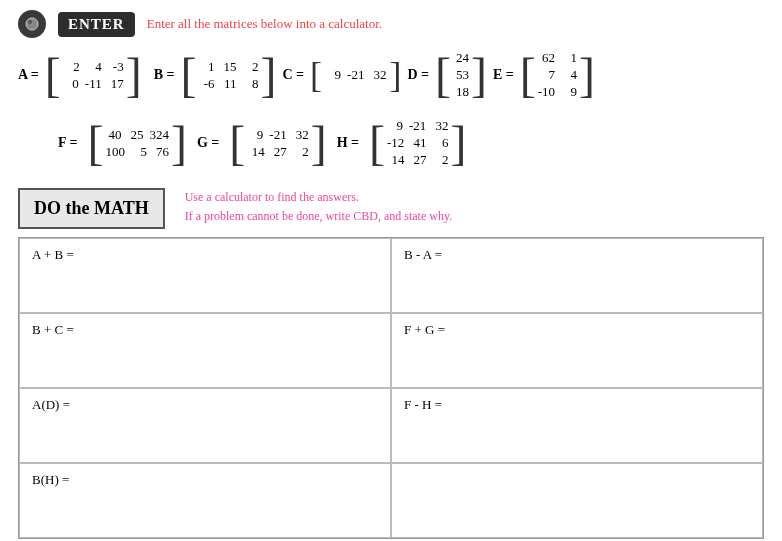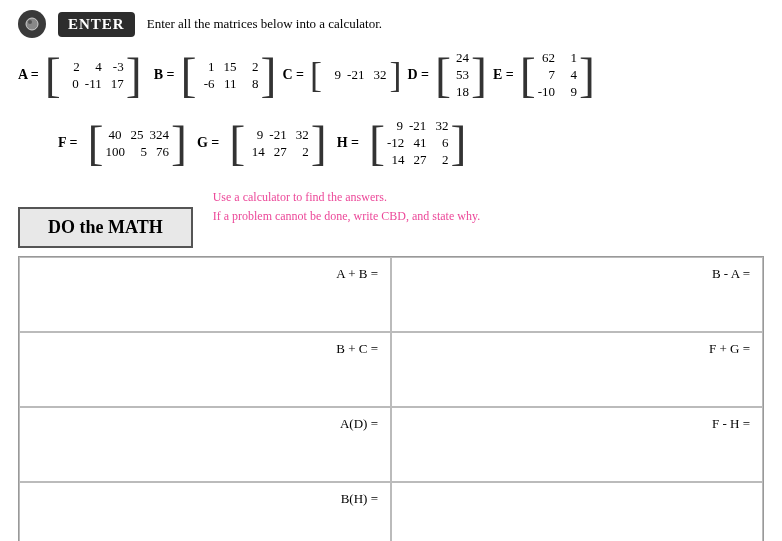--- a/index.html
+++ b/index.html
@@ -33,21 +33,21 @@
       color: white;
       font-weight: bold;
       font-size: 15px;
       padding: 4px 10px;
       border-radius: 4px;
       letter-spacing: 1px;
     }
 
     .header-text {
       font-size: 13px;
-      color: #000000;
+      color: #ef4444;
     }
 
     .circle-icon {
       width: 28px;
       height: 28px;
       border-radius: 50%;
       background: #3a3a3a;
       display: flex;
       align-items: center;
       justify-content: center;
@@ -126,27 +126,26 @@
     
     .do-math-section {
       display: flex;
       gap: 20px;
       margin-bottom: 8px;
     }
 
     .do-math-box {
       background: #e8e8e8;
       border: 2px solid #555;
-      padding: 8px 28px;
+      padding: 8px 14px;
       font-size: 18px;
       font-weight: bold;
       white-space: nowrap;
       flex-shrink: 0;
       height: fit-content;
-      margin-top: 19px;
     }
 
     .do-math-instructions {
       font-size: 12px;
       color: #ec4899;
       line-height: 1.6;
     }
 
     
     .answer-grid {
@@ -155,21 +154,20 @@
       gap: 0;
       border: 1px solid #999;
     }
 
     .answer-cell {
       border: 1px solid #bbb;
       padding: 8px 12px;
       min-height: 60px;
       font-size: 13px;
       background: white;
-      text-align: right;
     }
 
     .answer-cell-tall {
       min-height: 75px;
     }
 
     .answer-label {
       font-size: 13px;
       font-weight: normal;
     }

